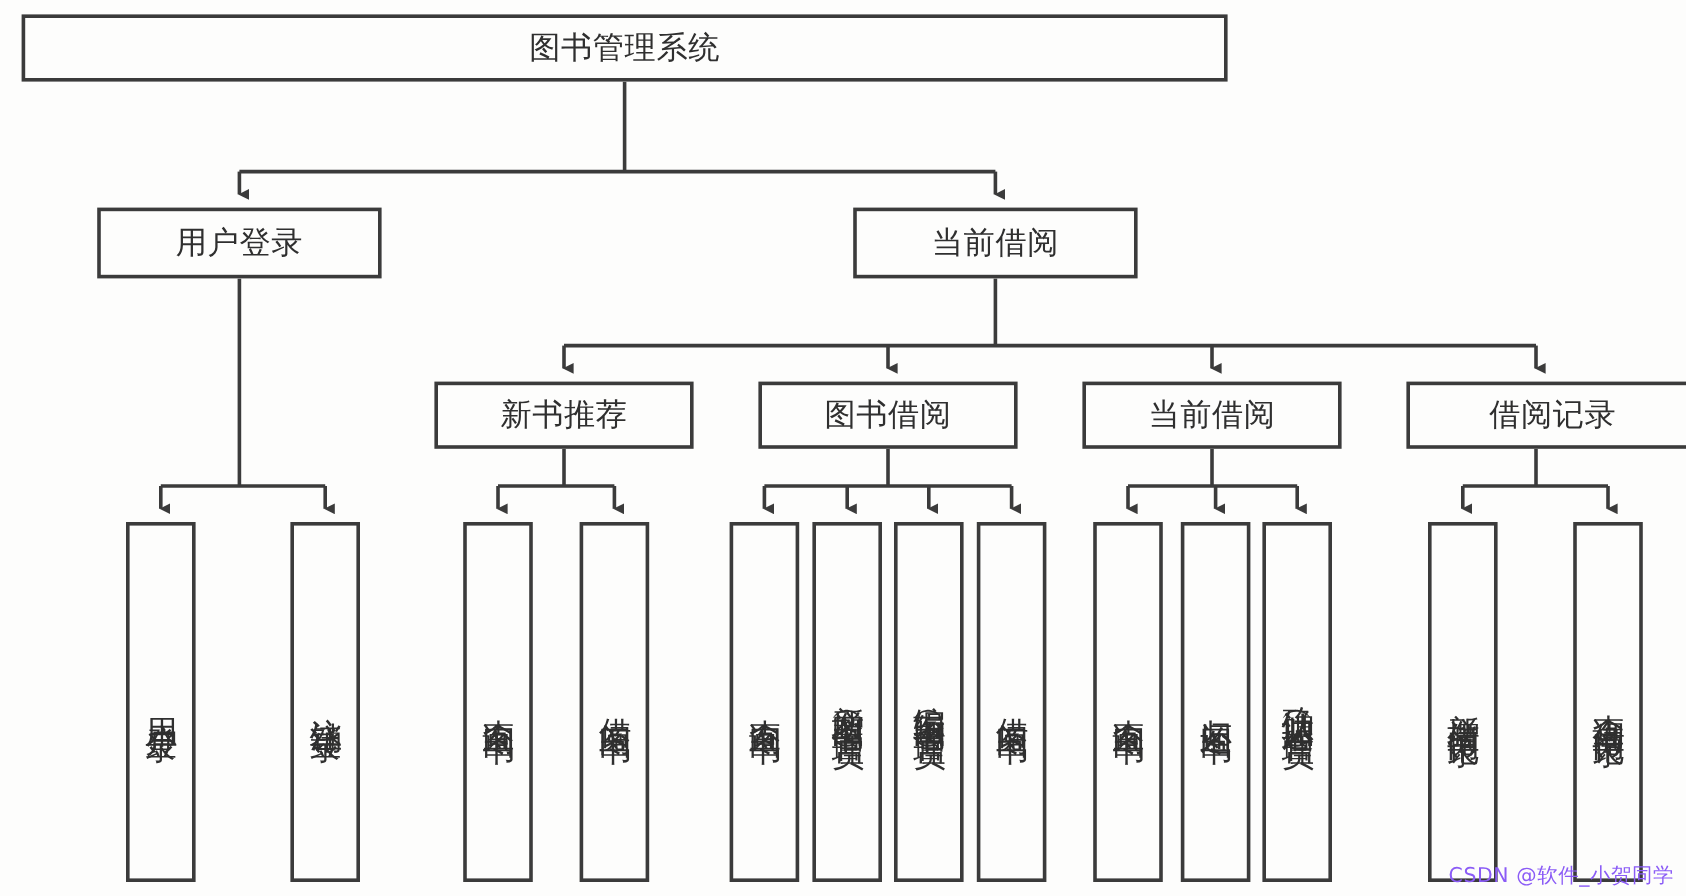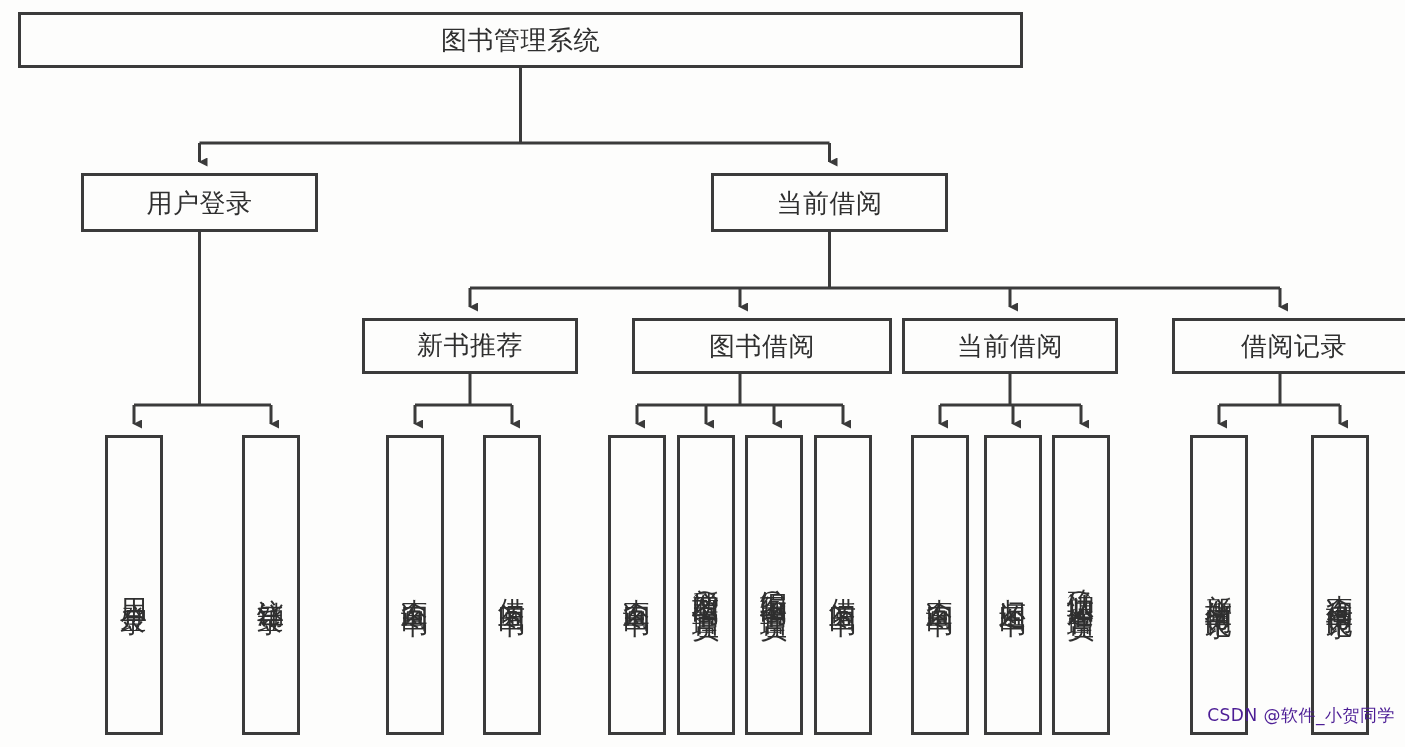--- a/index.html
+++ b/index.html
@@ -49,23 +49,23 @@
     writing-mode: vertical-rl;
     text-orientation: upright;
     font-size: 27px;
     line-height: 1.08;
     letter-spacing: 4px;
     white-space: nowrap;
   }
   #watermark {
     position: absolute;
     right: 10px;
-    bottom: 20px;
+    bottom: 6px;
     font-size: 17px;
-    color: #4c1d95;
+    color: #8b5cf6;
     letter-spacing: 0.5px;
     z-index: 5;
     white-space: nowrap;
   }
 </style>
 </head>
 <body>
 
 <div id="canvas">
 
@@ -118,21 +118,21 @@
       </div>
       <div class="node horiz" style="left: 81px; top: 173px; width: 237px; height: 59px;">
         <span class="label">用户登录</span>
       </div>
       <div class="node horiz" style="left: 711px; top: 173px; width: 237px; height: 59px;">
         <span class="label">当前借阅</span>
       </div>
       <div class="node horiz" style="left: 362px; top: 318px; width: 216px; height: 56px; font-family: Liberation Serif, serif;">
         <span class="label">新书推荐</span>
       </div>
-      <div class="node horiz" style="left: 632px; top: 318px; width: 260px; height: 56px;">
+      <div class="node horiz" style="left: 632px; top: 318px; width: 216px; height: 56px;">
         <span class="label">图书借阅</span>
       </div>
       <div class="node horiz" style="left: 902px; top: 318px; width: 216px; height: 56px; align-items: center;">
         <span class="label">当前借阅</span>
       </div>
       <div class="node horiz" style="left: 1172px; top: 318px; width: 244px; height: 56px;">
         <span class="label">借阅记录</span>
       </div>
       <div class="node vert" style="left: 105px; top: 435px; width: 58px; height: 300px;">
         <span class="label">用户登录</span>

